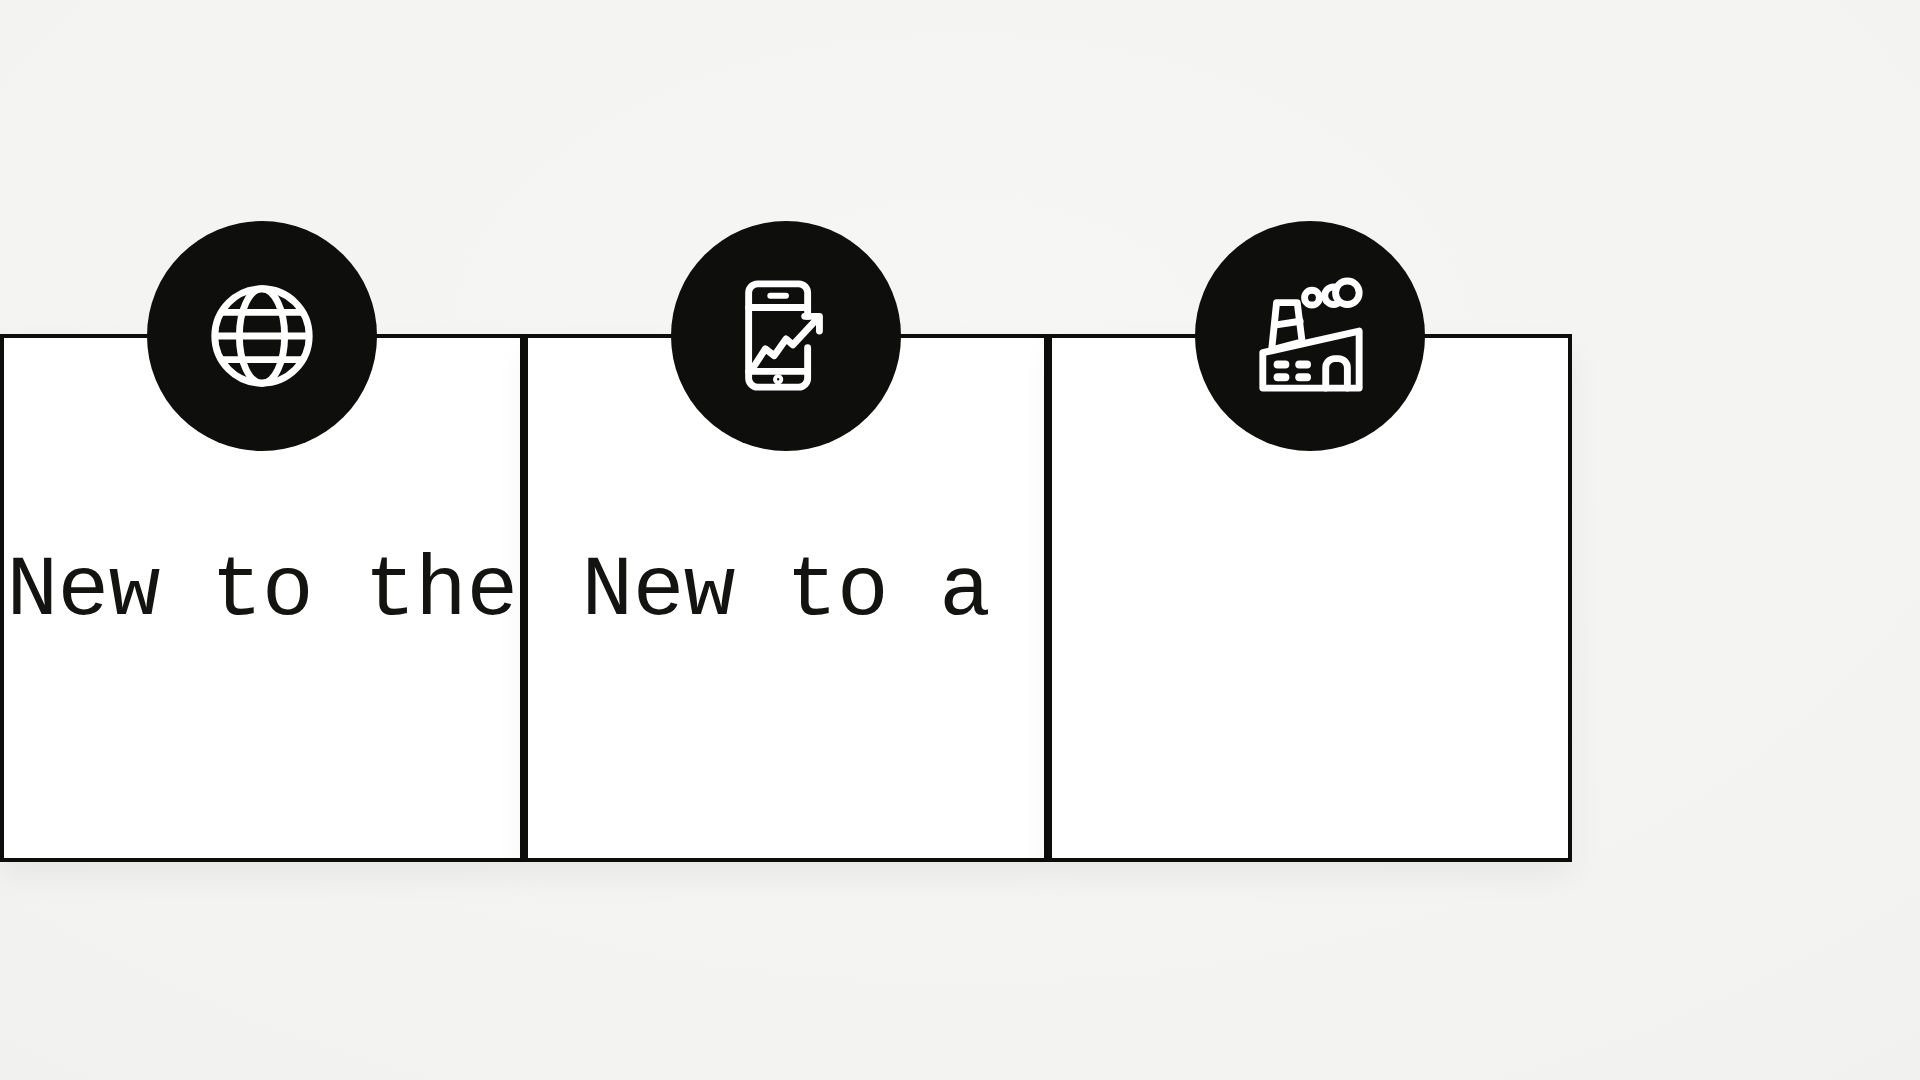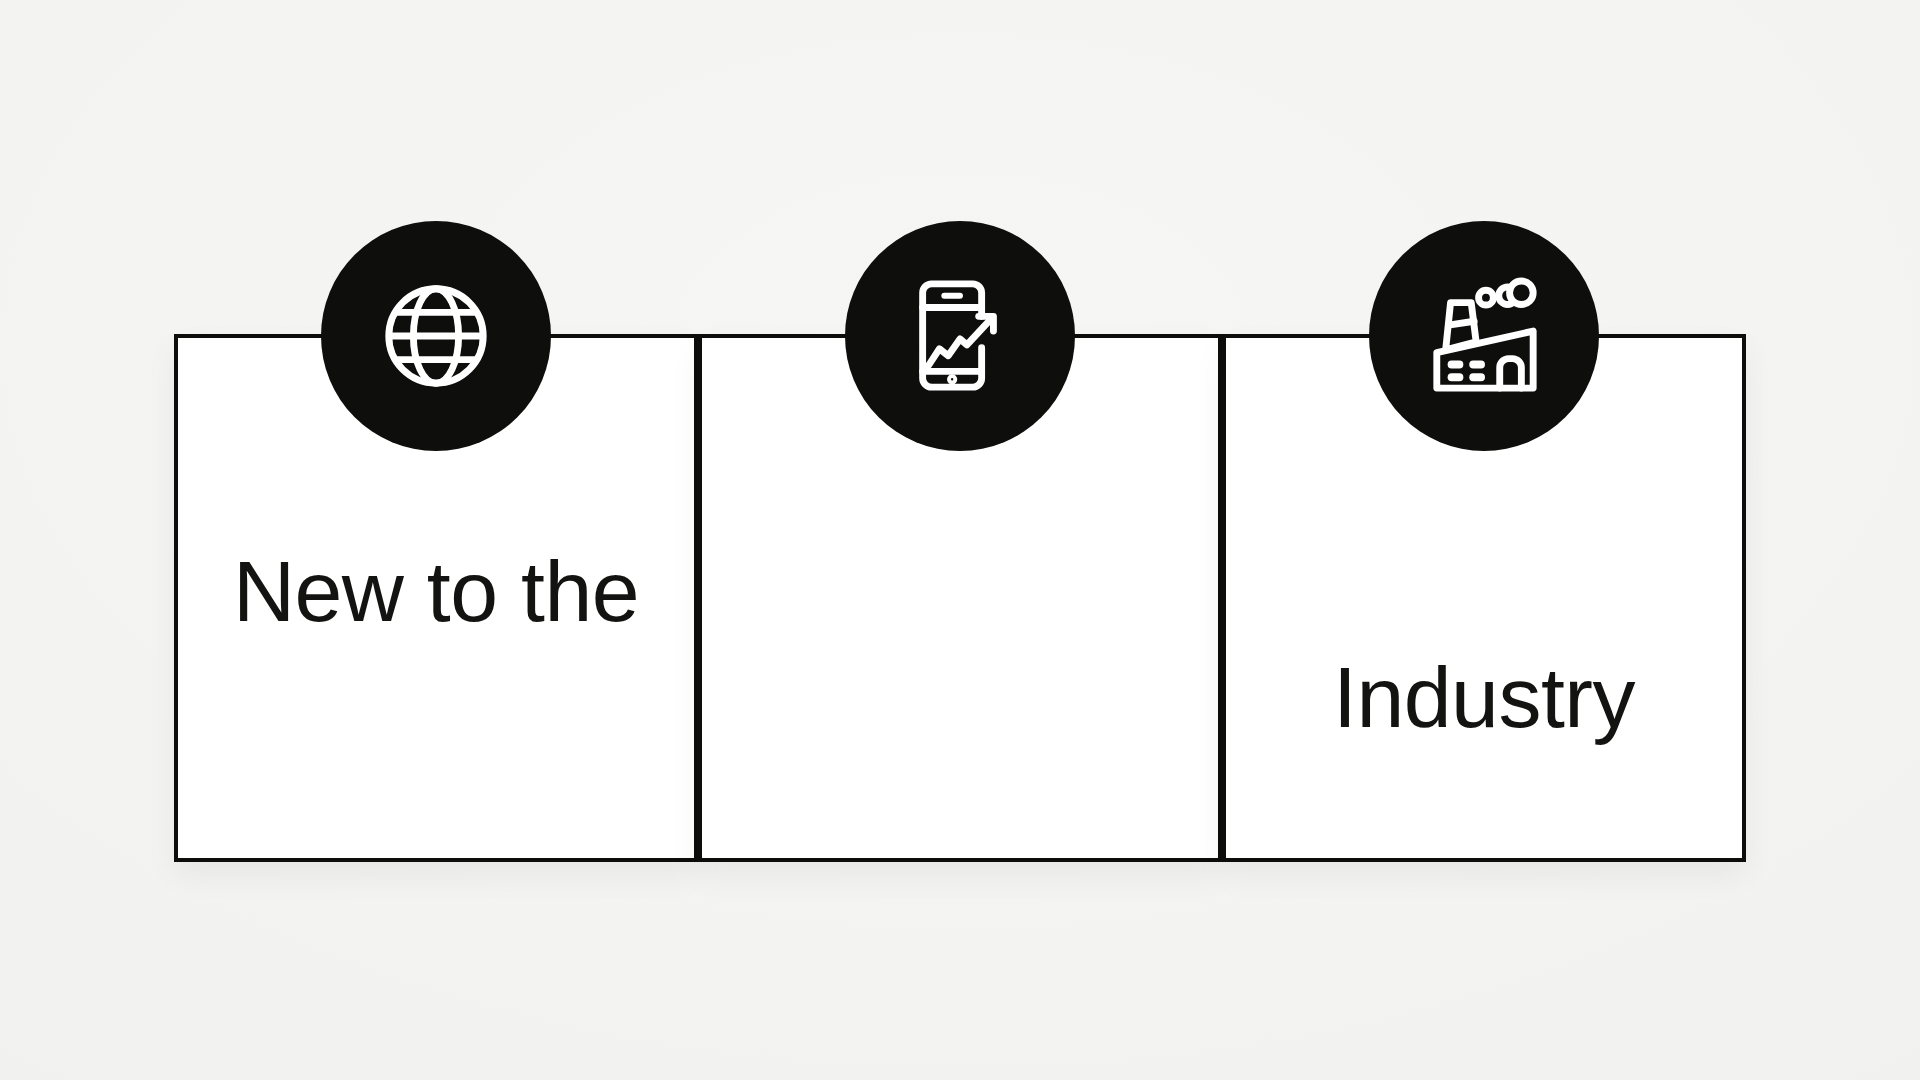--- a/index.html
+++ b/index.html
@@ -8,21 +8,21 @@
     font-family: "Liberation Sans", "DejaVu Sans", sans-serif;
     background:
       radial-gradient(120% 130% at 50% 32%, var(--bg-light, #f6f6f5) 0%, var(--bg, #f2f2f0) 62%, var(--bg-dark, #ebebe9) 100%);
   }
   .cards-row {
     position: absolute;
     top: 334px;
     left: 0;
     width: 1920px;
     display: flex;
-    justify-content: center;
+    font-family: Liberation Mono, monospace;
   }
   .card {
     position: relative;
     width: 524px;
     height: 528px;
     background: var(--card-bg, #ffffff);
     border: 4px solid var(--card-border, #0d0d0b);
     box-shadow: 0 14px 30px rgba(20, 20, 18, 0.05);
   }
   .badge {
@@ -89,21 +89,21 @@
         <path d="M82,72 L82,103 A9,9 0 0 1 73,112 L31,112 A9,9 0 0 1 22,103 L22,16 A9,9 0 0 1 31,7 L73,7 A9,9 0 0 1 82,16 L82,40"></path>
         <line x1="22" y1="31" x2="82" y2="31"></line>
         <line x1="44" y1="19" x2="60" y2="19" stroke-width="6"></line>
         <line x1="22" y1="96" x2="82" y2="96"></line>
         <circle cx="52" cy="104" r="3.2" stroke-width="4"></circle>
 
         <polyline points="28,90 39,73 48,80 60,63 67,69 93,41"></polyline>
         <polyline points="79,40 94,40 94,55"></polyline>
       </svg>
     </div>
-    <h2 class="card-title"><br></h2>
+    <h2 class="card-title"><span>New to a</span><br></h2>
   </section>
 
   <section class="card">
     <div class="badge">
       <svg viewBox="0 0 120 120" fill="none" stroke="currentColor" stroke-width="7" stroke-linecap="round" stroke-linejoin="round">
 
         <path d="M26,26 L47,26 L52,66 L21,74 Z"></path>
         <line x1="24" y1="49" x2="50" y2="45"></line>
 
         <circle cx="62" cy="21" r="7.5"></circle>
@@ -113,16 +113,16 @@
         <path d="M12,113 L12,77 L110,55 L110,113 Z"></path>
 
         <path d="M76,113 L76,92 A9,9 0 0 1 85,83 L89,83 A9,9 0 0 1 98,92 L98,113"></path>
 
         <line x1="27" y1="89" x2="35" y2="89" stroke-width="8"></line>
         <line x1="49" y1="89" x2="57" y2="89" stroke-width="8"></line>
         <line x1="27" y1="102" x2="35" y2="102" stroke-width="8"></line>
         <line x1="49" y1="102" x2="57" y2="102" stroke-width="8"></line>
       </svg>
     </div>
-    <h2 class="card-title"><br><span>Industry</span></h2>
+    <h2 class="card-title"><br></h2>
   </section>
 
 </main>
 
 </body></html>

